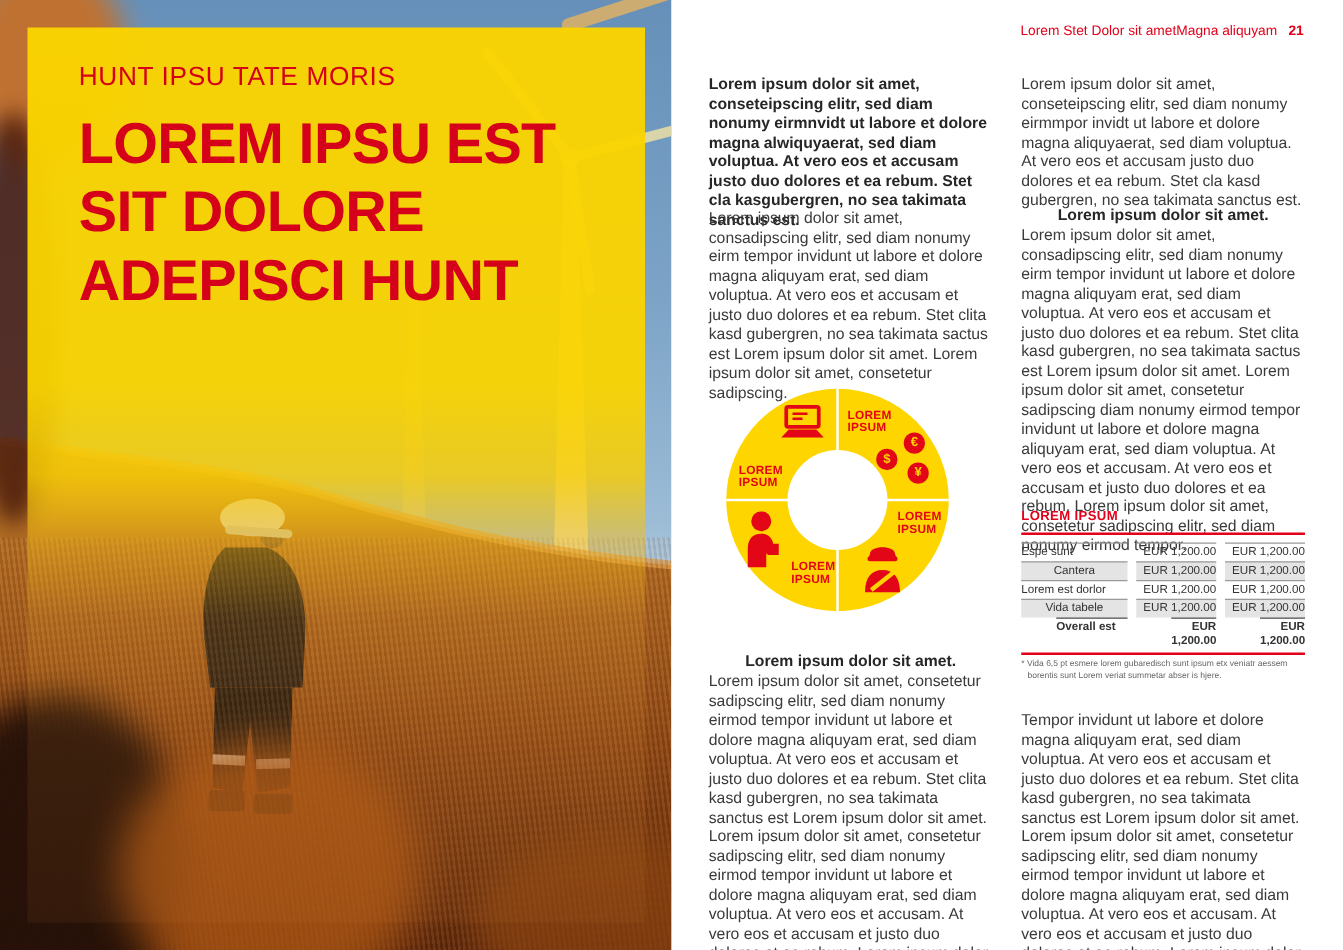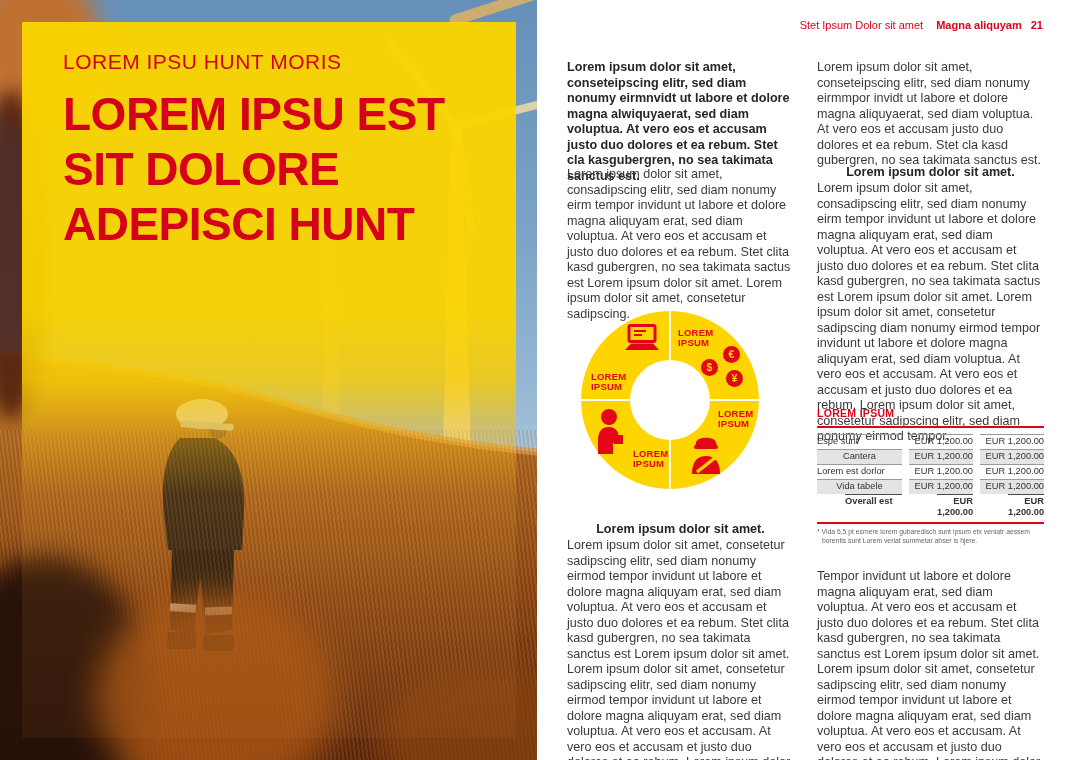--- a/index.html
+++ b/index.html
@@ -22,21 +22,21 @@
       rgba(244,185,25,.45) 58%,rgba(238,165,45,.18) 66%,rgba(230,150,55,.10) 80%,rgba(228,140,60,.07) 100%);}
   .grass-tex{position:absolute;left:0;top:430px;width:537px;height:330px;
     background:repeating-linear-gradient(83deg,rgba(255,205,125,.10) 0 2px,rgba(60,20,5,.10) 2px 4px);}
 
   .hero{position:absolute;left:63px;top:50px;color:#d50019;width:440px;}
   .kicker{font-size:21px;font-weight:400;letter-spacing:.5px;margin-bottom:13px;}
   .title{font-weight:700;font-size:46px;line-height:55px;letter-spacing:-.5px;}
 
   
   .meta{position:absolute;top:19px;right:31px;font-size:11px;color:#e2001a;white-space:nowrap;}
-  .meta .sec{font-weight:700;margin-left:13px;}
+  .meta .sec{font-weight:400;}
   .meta .pg{font-weight:700;margin-left:9px;}
 
   .col{position:absolute;top:0;height:628px;width:227px;font-size:12.6px;line-height:15.5px;}
   #col1{left:567px;} #col2{left:817px;}
   .b{position:absolute;left:0;right:0;}
   .bold{font-weight:700;color:#262626;}
   .h{font-weight:700;color:#262626;text-align:center;}
 
   
   .donut-wrap{position:absolute;left:8px;top:310px;width:205px;height:205px;}
@@ -112,31 +112,31 @@
       </g>
     </svg>
     <div class="grass-tex"></div>
     <div class="blur fol-topleft"></div>
     <div class="blur fol-leftdark"></div>
     <div class="blur fol-bottomdark"></div>
     <div class="blur fol-orange"></div>
     <div class="blur fol-warm"></div>
     <div class="overlay"></div>
     <div class="hero">
-      <div class="kicker">LOREM IPSU HUNT MORIS</div>
+      <div class="kicker">HUNT IPSU TATE MORIS</div>
       <div class="title">
         <div>LOREM IPSU EST</div>
         <div>SIT DOLORE</div>
         <div>ADEPISCI HUNT</div>
       </div>
     </div>
   </div>
 
   <div class="meta">
-    <span>Stet Ipsum Dolor sit amet</span><span class="sec">Magna aliquyam</span><span class="pg">21</span>
+    <span>Lorem Stet Dolor sit amet</span><span class="sec">Magna aliquyam</span><span class="pg">21</span>
   </div>
 
   <div class="col" id="col1">
     <p class="b bold" style="top:60px;margin:0;">Lorem ipsum dolor sit amet, conseteipscing elitr, sed diam nonumy eirmnvidt ut labore et dolore magna alwiquyaerat, sed diam voluptua. At vero eos et accusam justo duo dolores et ea rebum. Stet cla kasgubergren, no sea takimata sanctus est.</p>
     <p class="b" style="top:167px;margin:0;">Lorem ipsum dolor sit amet, consadipscing elitr, sed diam nonumy eirm tempor invidunt ut labore et dolore magna aliquyam erat, sed diam voluptua. At vero eos et accusam et justo duo dolores et ea rebum. Stet clita kasd gubergren, no sea takimata sactus est Lorem ipsum dolor sit amet. Lorem ipsum dolor sit amet, consetetur sadipscing.</p>
 
     <div class="donut-wrap">
       <div class="ring"></div>
       <div class="div-h"></div>
       <div class="div-v"></div>

